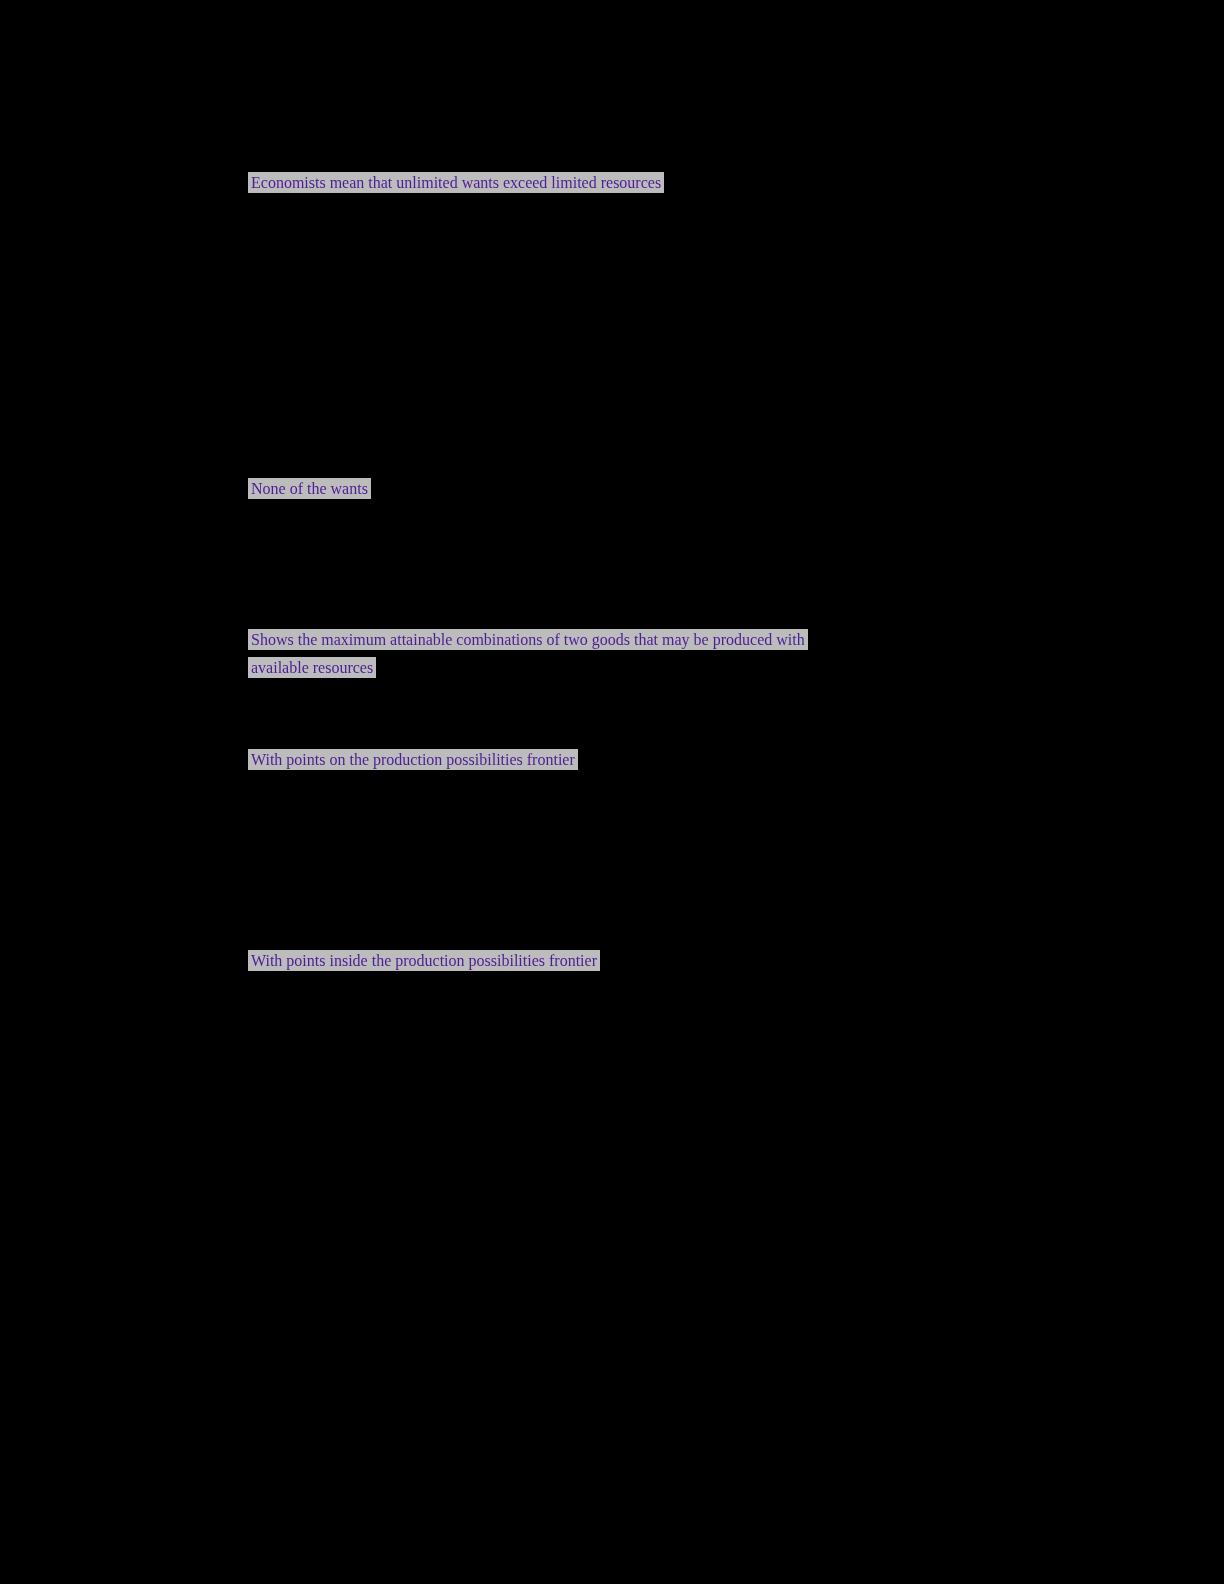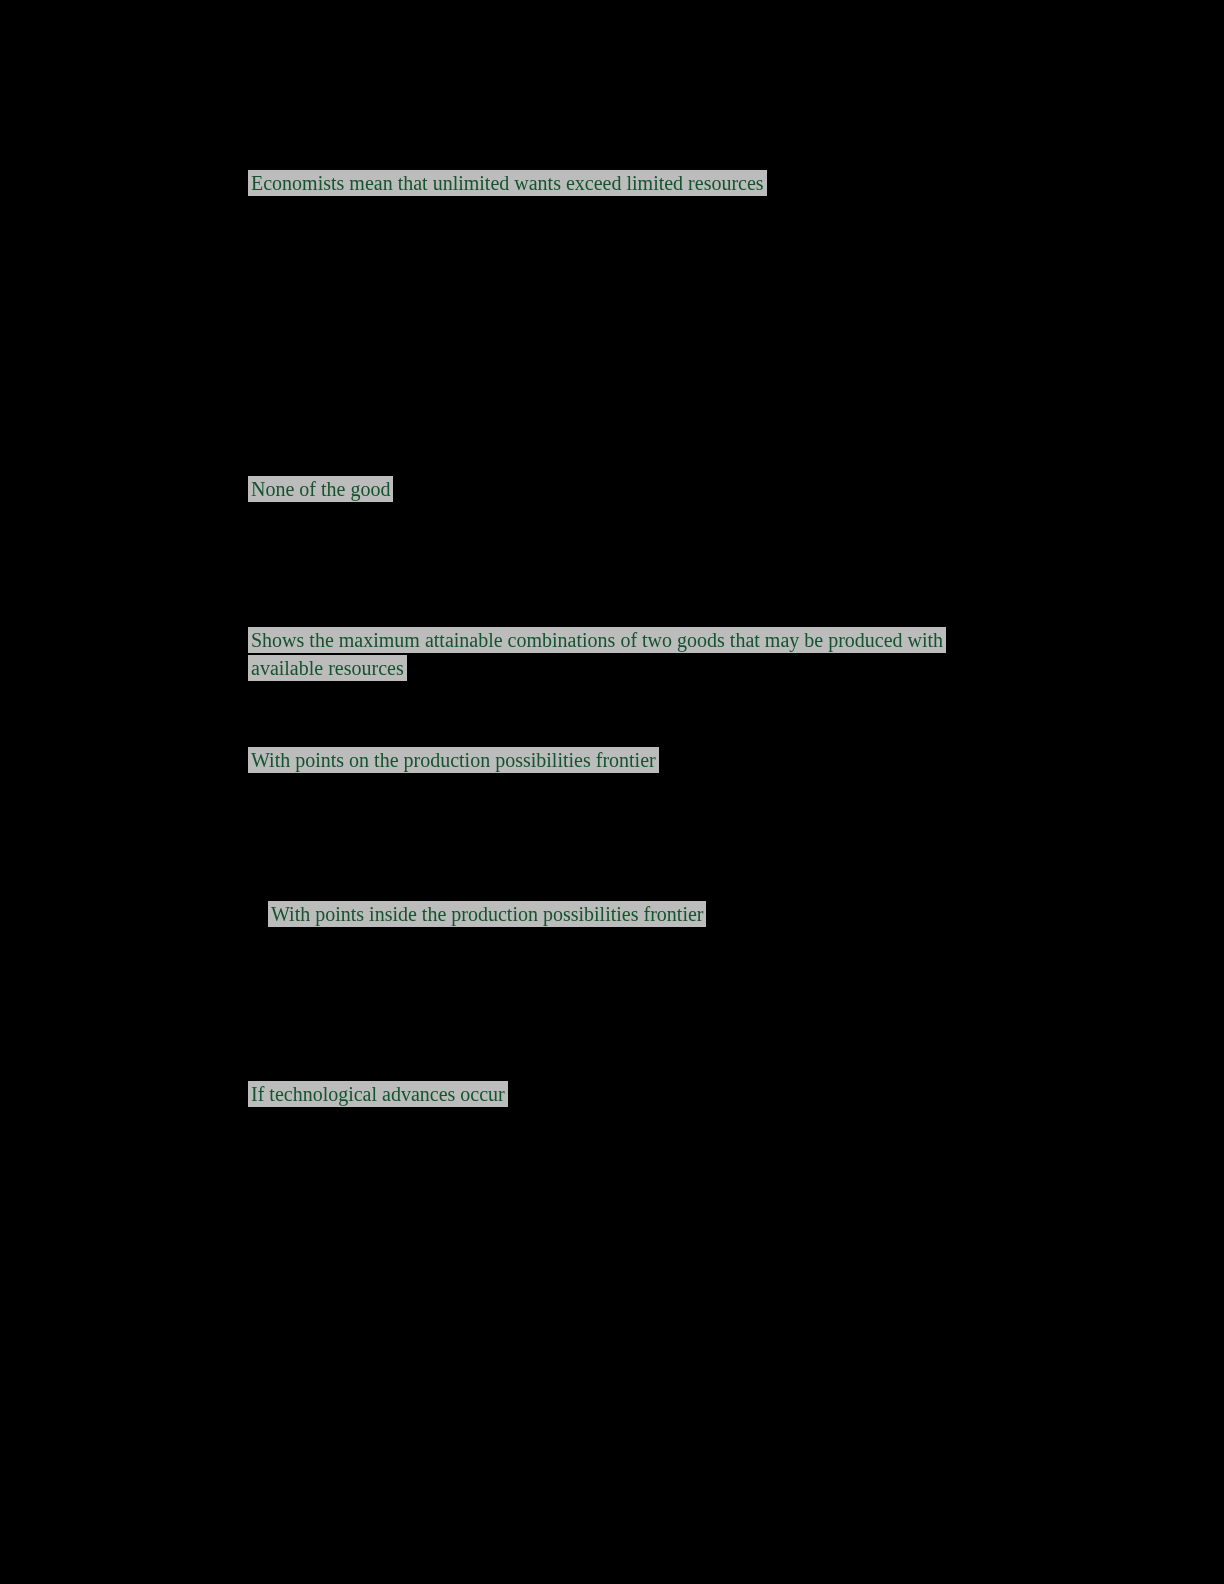--- a/index.html
+++ b/index.html
@@ -12,64 +12,61 @@
     font-family: "Liberation Serif", "DejaVu Serif", serif;
   }
   .page {
     position: absolute;
     inset: 0;
     background: #000;
   }
   .hl {
     position: absolute;
     left: 248px;
-    font-size: 20px;
+    font-size: 16px;
     line-height: 28px;
-    color: #14532d;
+    color: #4c1d95;
   }
   .hl .line {
     height: 28px;
     white-space: nowrap;
   }
   .hl .mark {
     background: #bcbcbc;
     padding: 2px 3px;
   }
   .hl1 { top: 169px; }
   .hl2 { top: 475px; }
   .hl3 { top: 626px; }
   .hl4 { top: 746px; }
-  .hl5 { top: 900px; margin-left: 20px; }
+  .hl5 { top: 947px; }
   .hl6 { top: 1080px; }
   .hl7 { top: 1310px; }
 </style>
 </head>
 <body>
 
 <div class="page">
 
   <div class="hl hl1">
     <div class="line"><span class="mark">Economists mean that unlimited wants exceed limited resources</span></div>
   </div>
 
   <div class="hl hl2">
-    <div class="line"><span class="mark">None of the good</span></div>
+    <div class="line"><span class="mark">None of the wants</span></div>
   </div>
 
   <div class="hl hl3">
     <div class="line"><span class="mark">Shows the maximum attainable combinations of two goods that may be produced with</span></div>
     <div class="line"><span class="mark">available resources</span></div>
   </div>
 
   <div class="hl hl4">
     <div class="line"><span class="mark">With points on the production possibilities frontier</span></div>
   </div>
 
   <div class="hl hl5">
     <div class="line"><span class="mark">With points inside the production possibilities frontier</span></div>
   </div>
 
-  <div class="hl hl6">
-    <div class="line"><span class="mark">If technological advances occur</span></div>
-  </div>
 
 
 </div>
 
 </body></html>

